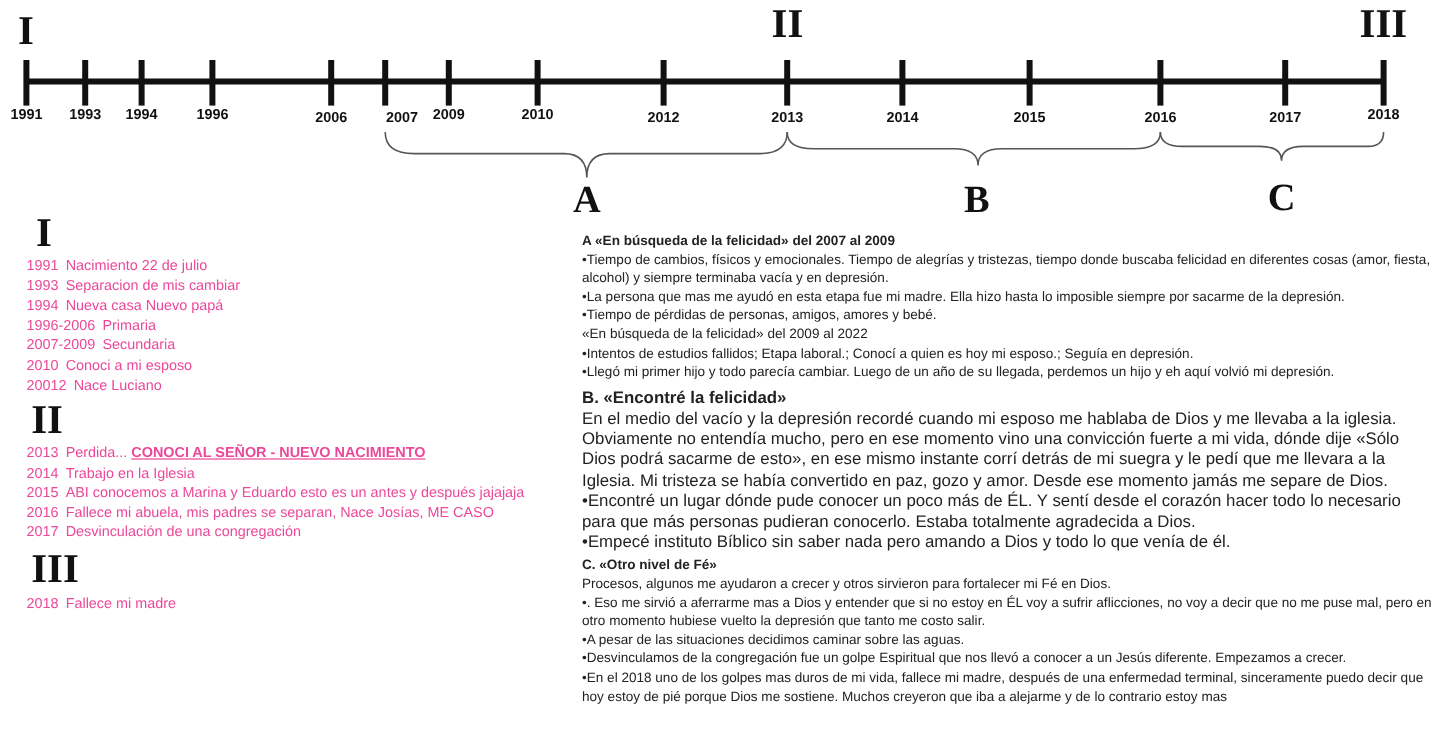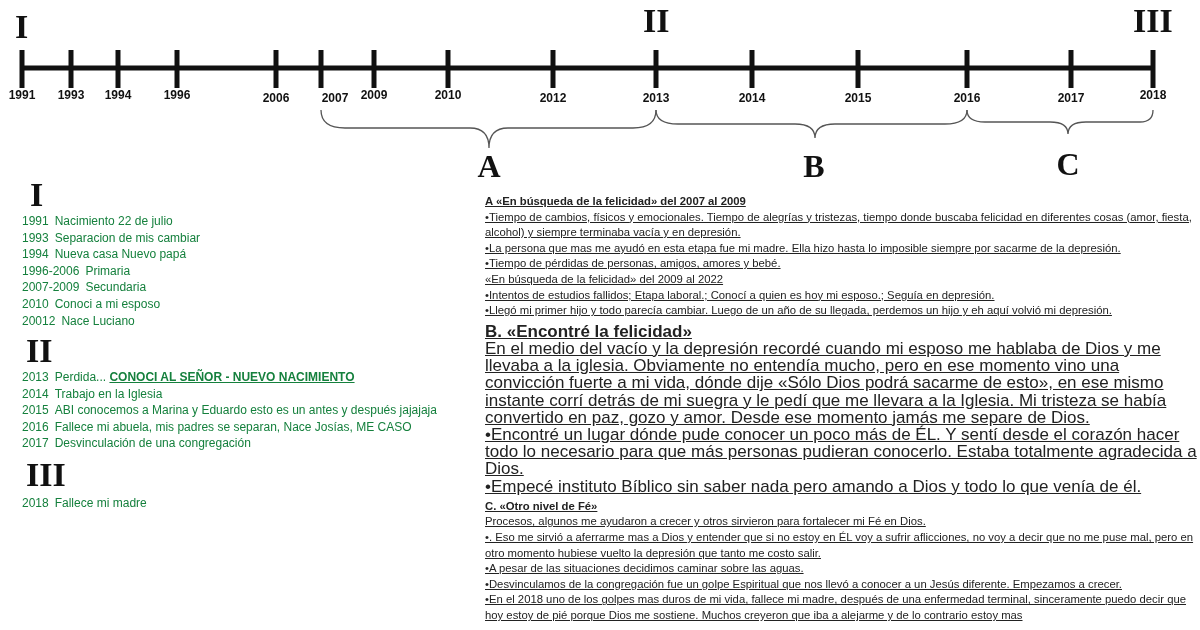--- a/index.html
+++ b/index.html
@@ -3,27 +3,27 @@
 <meta charset="utf-8">
 <style>
   html, body { margin: 0; padding: 0; background: #ffffff; }
   body { width: 1200px; height: 630px; position: relative; overflow: hidden; color: #111; font-family: "Liberation Sans", sans-serif; }
   .roman { position: absolute; font-family: "Liberation Serif", serif; font-weight: bold; color: #111; line-height: 1; }
   .roman.top { font-size: 34px; }
   .roman.side { font-size: 34px; }
   #timeline-svg { position: absolute; left: 0; top: 0; }
   .year-label { position: absolute; font-family: "Liberation Sans", sans-serif; font-weight: bold; font-size: 12px; color: #111; transform: translateX(-50%); white-space: nowrap; }
   .period-letter { position: absolute; font-family: "Liberation Serif", serif; font-weight: bold; font-size: 32px; color: #111; transform: translateX(-50%); line-height: 1; }
-  .left-list { position: absolute; left: 22px; font-size: 12px; line-height: 16.6px; color: #15803d; }
+  .left-list { position: absolute; left: 22px; font-size: 12px; line-height: 16.6px; color: #ec4899; }
   .left-list div { white-space: nowrap; }
   .left-list .yr { margin-right: 6px; }
-  .right-col { position: absolute; left: 485px; top: 194px; width: 712px; font-size: 11.3px; line-height: 15.6px; color: #222; text-decoration: underline; }
+  .right-col { position: absolute; left: 485px; top: 194px; width: 712px; font-size: 11.3px; line-height: 15.6px; color: #222; }
   .right-col .section { margin-bottom: 4px; }
   .right-col .sec-title { font-weight: bold; }
-  .right-col .b-section { font-size: 17px; line-height: 17.2px; }
+  .right-col .b-section { font-size: 14px; line-height: 17.2px; }
   .right-col p { margin: 0; }
   .bold { font-weight: bold; text-decoration: underline; }
 </style>
 </head>
 <body>
 
 <div class="roman top" style="left:15px; top:10px;">I</div>
 <div class="roman top" style="left:643px; top:4px;">II</div>
 <div class="roman top" style="left:1133px; top:4px;">III</div>
 

